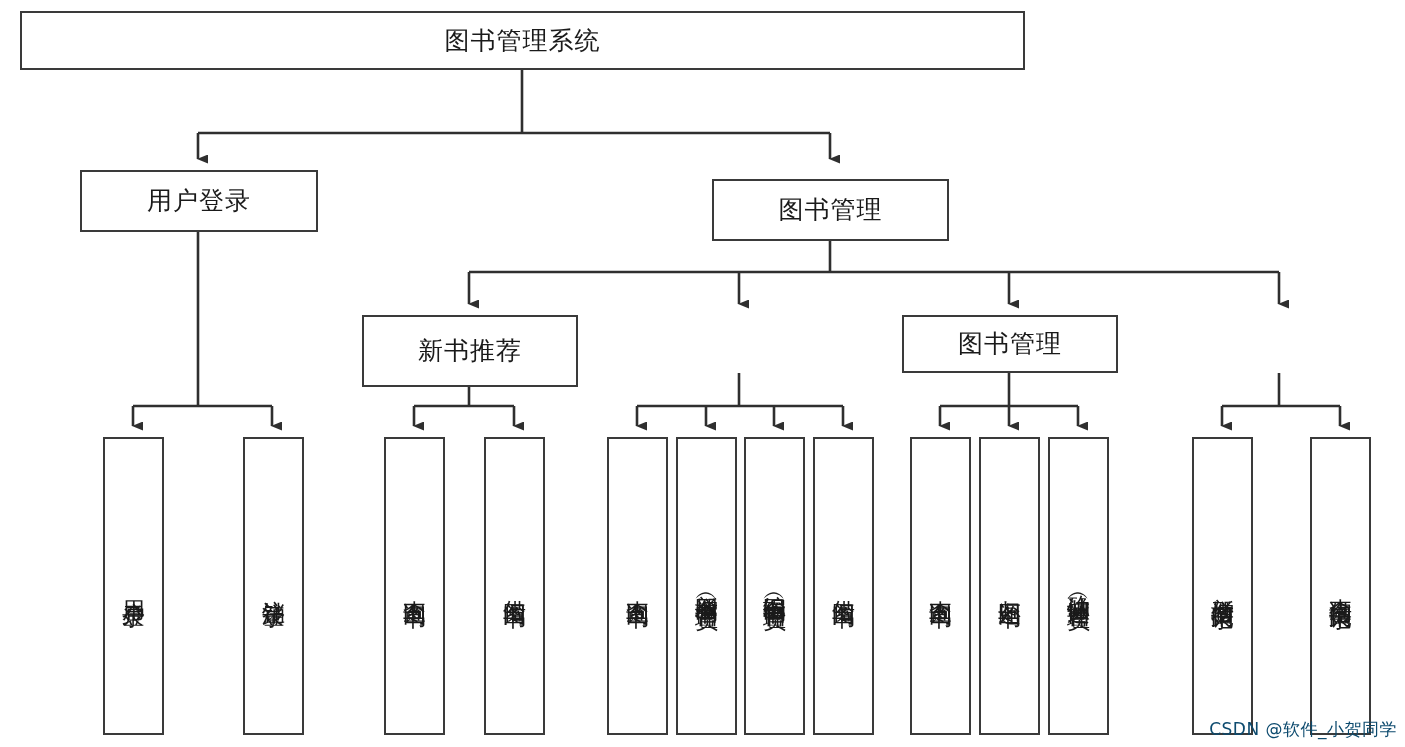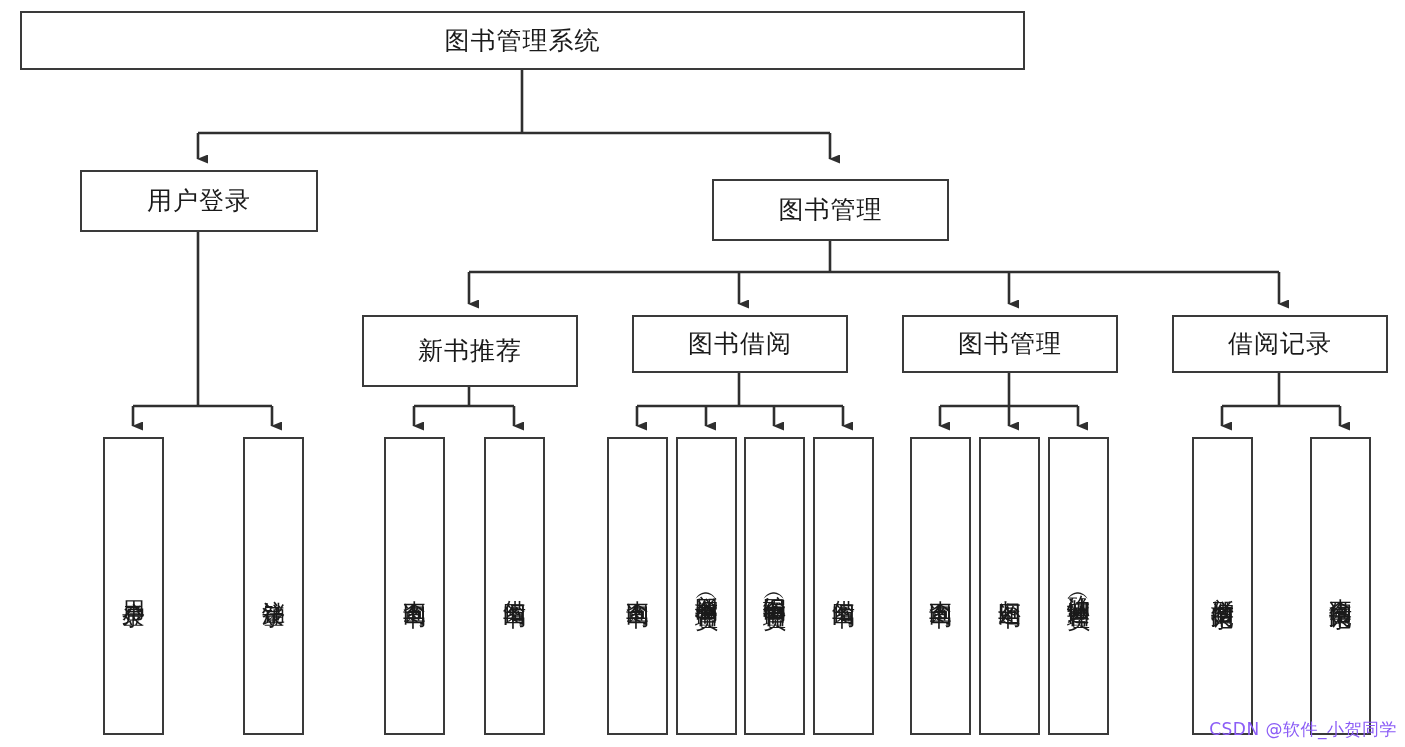--- a/index.html
+++ b/index.html
@@ -54,21 +54,21 @@
     text-align:center;
   }
   .root{
     font-size:24px;
   }
   .watermark{
     position:absolute;
     right:8px;
     bottom:6px;
     font-size:17px;
-    color:#8b5cf6;
+    color:#0c4a6e;
     letter-spacing:0.5px;
     white-space:nowrap;
   }
 </style>
 </head>
 <body>
 
 <div id="stage">
 
   <svg id="edges" viewBox="0 0 1405 747">
@@ -128,28 +128,22 @@
   <div class="node horiz" style="left:80px;top:170px;width:238px;height:62px;">
     <span>用户登录</span>
   </div>
   <div class="node horiz" style="left:712px;top:170px;width:237px;height:62px;margin-top:9px;">
     <span>图书管理</span>
   </div>
 
   <div class="node horiz" style="left:362px;top:315px;width:216px;height:72px;">
     <span>新书推荐</span>
   </div>
-  <div class="node horiz" style="left:632px;top:315px;width:216px;height:58px;">
-    <span>图书借阅</span>
-  </div>
   <div class="node horiz" style="left:902px;top:315px;width:216px;height:58px;">
     <span>图书管理</span>
-  </div>
-  <div class="node horiz" style="left:1172px;top:315px;width:216px;height:58px;">
-    <span>借阅记录</span>
   </div>
 
   <div class="node vert" style="left:103px;top:437px;width:61px;height:298px;">
     <span class="vtext">用户登录</span>
   </div>
   <div class="node vert" style="left:243px;top:437px;width:61px;height:298px;">
     <span class="vtext">注销登录</span>
   </div>
 
   <div class="node vert" style="left:384px;top:437px;width:61px;height:298px;">

